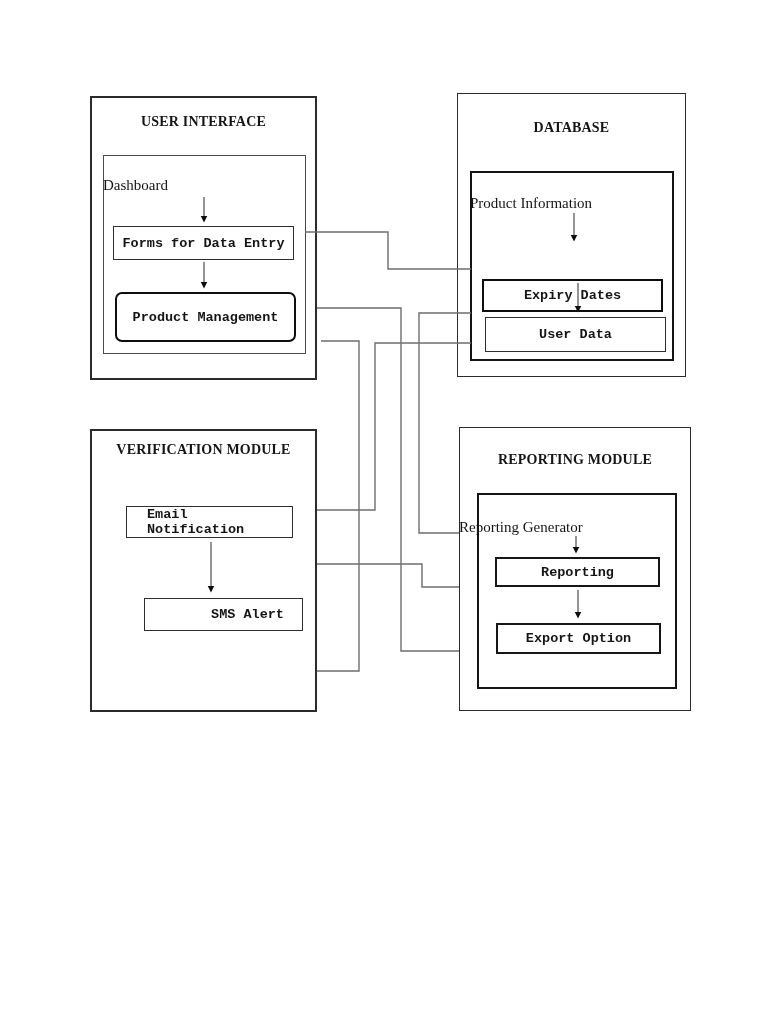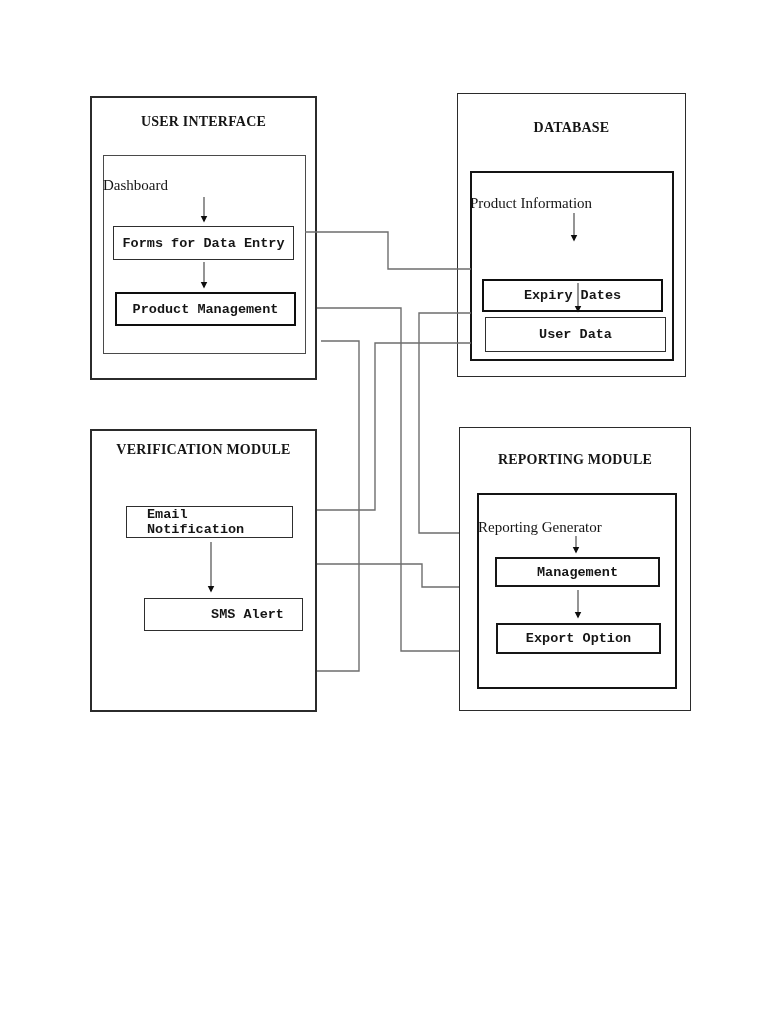--- a/index.html
+++ b/index.html
@@ -54,42 +54,42 @@
 <body>
 
 <div class="page">
 
   <div class="abs module b-outer" style="left:90px;top:96px;width:227px;height:284px;">
     <div class="module-title" style="top:16px;">USER INTERFACE</div>
   </div>
   <div class="abs inner-frame b-thin" style="left:103px;top:155px;width:203px;height:199px;"></div>
   <div class="node-label" style="left:103px;top:177px;width:203px;">Dashboard</div>
   <div class="abs node-box b-mid" style="left:113px;top:226px;width:181px;height:34px;">Forms for Data Entry</div>
-  <div class="abs node-box b-thick" style="left:115px;top:292px;width:181px;height:34px;">Product Management</div>
+  <div class="abs node-box b-thick" style="left:115px;top:292px;width:181px;height:50px;border-radius:7px;">Product Management</div>
 
   <div class="abs module b-outer" style="left:457px;top:93px;width:229px;height:284px;border-width:1.8px;">
     <div class="module-title" style="top:26px;">DATABASE</div>
   </div>
   <div class="abs inner-frame b-frame-thick" style="left:470px;top:171px;width:204px;height:190px;"></div>
   <div class="node-label" style="left:470px;top:195px;width:184px;">Product Information</div>
   <div class="abs node-box b-thick" style="left:482px;top:246px;width:181px;height:33px;border-width:2.4px;margin-top:33px;">Expiry Dates</div>
   <div class="abs node-box b-mid" style="left:485px;top:317px;width:181px;height:35px;">User Data</div>
 
   <div class="abs module b-outer" style="left:90px;top:429px;width:227px;height:283px;">
     <div class="module-title" style="top:11px;">VERIFICATION MODULE</div>
   </div>
   <div class="abs node-box b-mid" style="left:126px;top:506px;width:167px;height:32px;padding-left:20px;">Email Notification</div>
   <div class="abs node-box b-mid" style="left:144px;top:598px;width:159px;height:33px;padding-left:48px;">SMS Alert</div>
 
   <div class="abs module b-outer" style="left:459px;top:427px;width:232px;height:284px;border-width:1.8px;">
     <div class="module-title" style="top:24px;text-align:center;">REPORTING MODULE</div>
   </div>
   <div class="abs inner-frame b-frame-thick" style="left:477px;top:493px;width:200px;height:196px;"></div>
-  <div class="node-label" style="left:478px;top:519px;width:160px;">Reporting Generator</div>
-  <div class="abs node-box" style="left:495px;top:557px;width:165px;height:30px;border:2px solid #161616;">Management</div>
+  <div class="node-label" style="left:459px;top:519px;width:160px;">Reporting Generator</div>
+  <div class="abs node-box" style="left:495px;top:557px;width:165px;height:30px;border:2px solid #161616;">Reporting</div>
   <div class="abs node-box" style="left:496px;top:623px;width:165px;height:31px;border:2px solid #161616;">Export Option</div>
 
   <svg class="overlay" width="768" height="1024" viewBox="0 0 768 1024">
     <defs>
       <marker id="ah" markerWidth="8" markerHeight="8" refX="5.5" refY="3.5" orient="auto" markerUnits="userSpaceOnUse">
         <path d="M0,0 L7,3.5 L0,7 Z" fill="#0e0e0e"></path>
       </marker>
     </defs>
 
     <path class="connector" d="M305,232 H388 V269 H471"></path>

